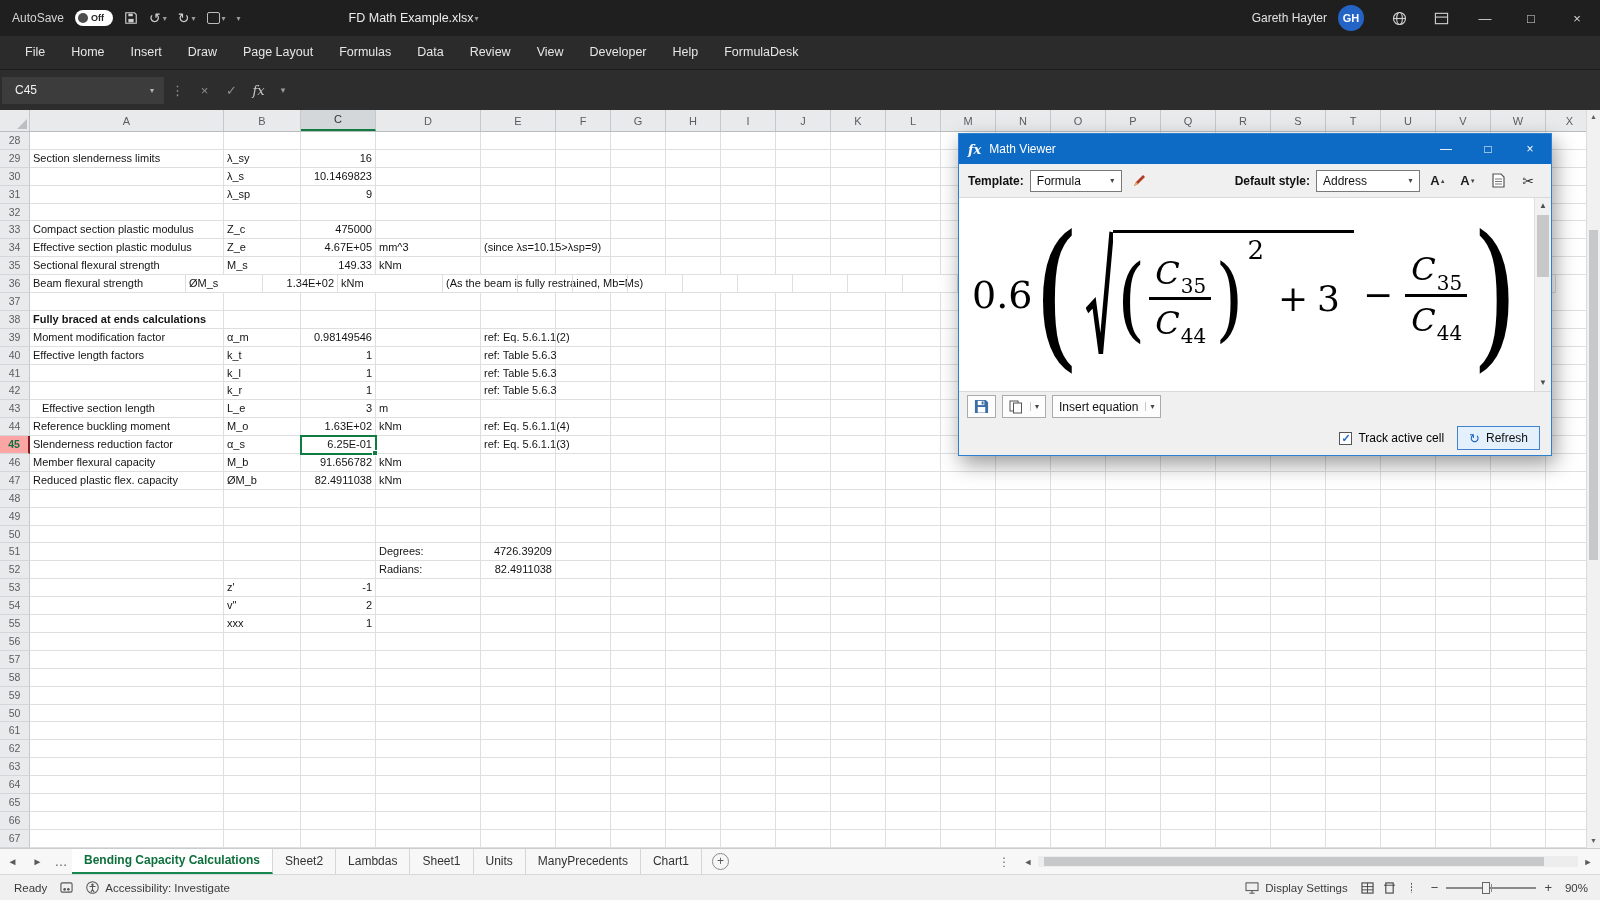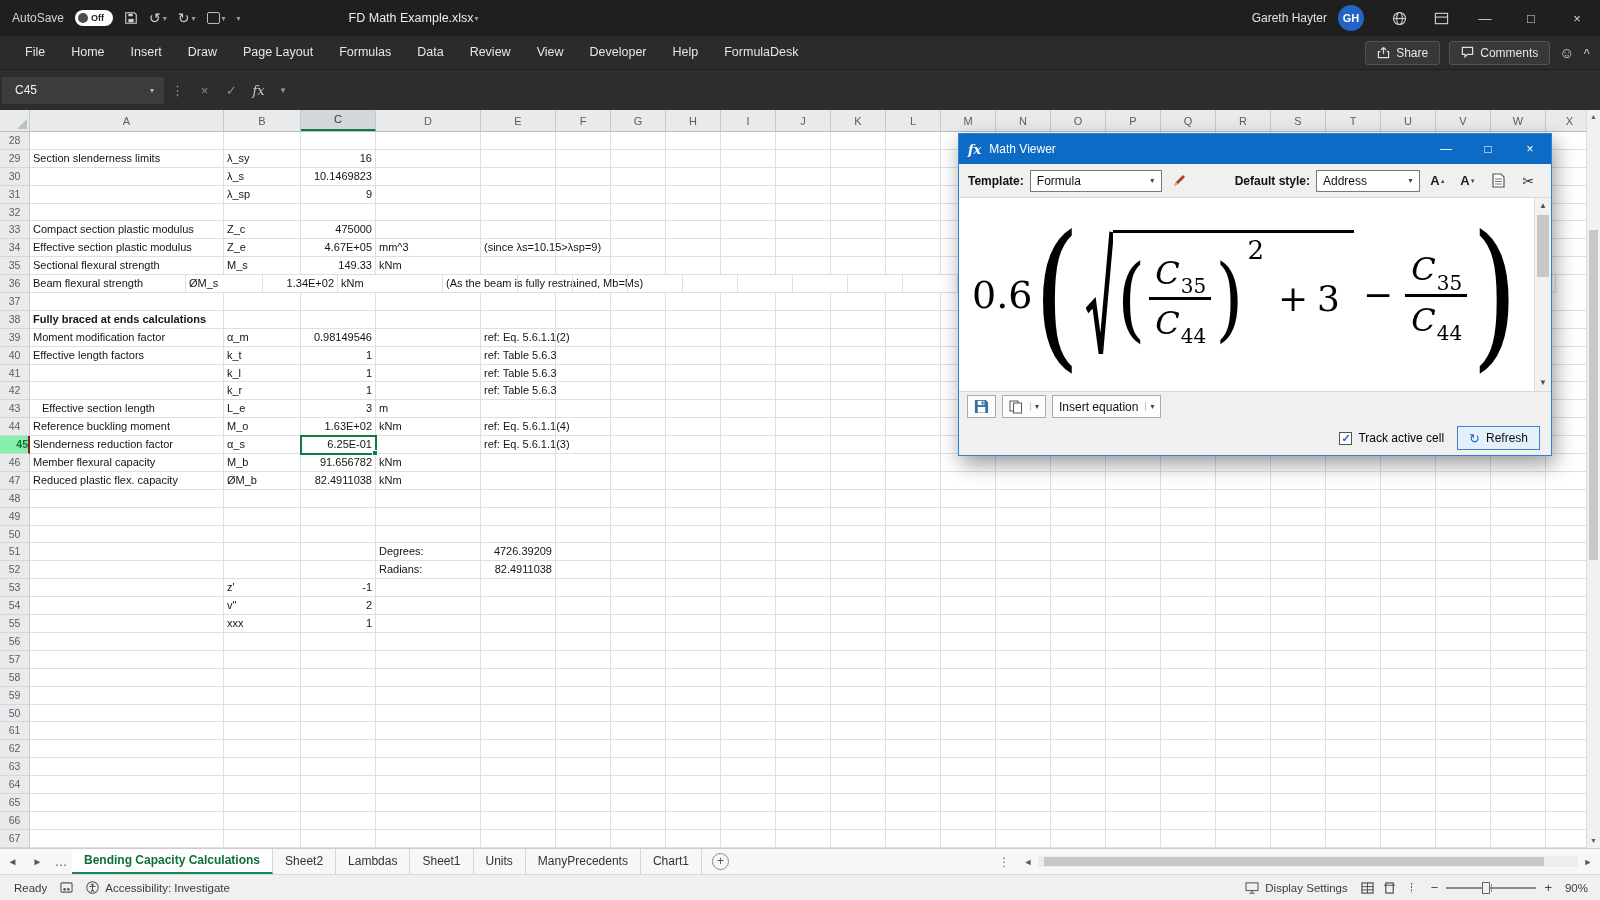--- a/index.html
+++ b/index.html
@@ -47,21 +47,21 @@
 
 
 .sheet{flex:1;position:relative;background:#fff;overflow:hidden;}
 .colheads{height:22px;display:flex;background:#E9EAEB;border-bottom:1px solid #B9BDBF;}
 .corner{width:30px;flex:0 0 30px;background:#E9EAEB;border-right:1px solid #C6C9CB;position:relative;}
 .corner:after{content:"";position:absolute;right:2px;bottom:2px;border-left:10px solid transparent;border-bottom:10px solid #BBBFC1;}
 .colhead{flex:0 0 auto;border-right:1px solid #C6C9CB;text-align:center;line-height:22px;font-size:11px;color:#5A5E61;cursor:pointer;}
 .colsel{background:#D3D7D9;border-bottom:2px solid #107C41;line-height:19px;color:#2F3336;}
 .grow{display:flex;height:17.9px;}
 .rowhead{width:30px;flex:0 0 30px;background:#E9EAEB;border-right:1px solid #C6C9CB;border-bottom:1px solid #D4D7D9;font-size:10.5px;color:#5A5E61;text-align:center;line-height:17.9px;cursor:pointer;}
-.rowsel{background:#86efac;border-right:2px solid #7f1d1d;color:#0E703C;font-weight:bold;text-align:right;}
+.rowsel{background:#fca5a5;border-right:2px solid #7f1d1d;color:#0E703C;font-weight:bold;}
 .cell{flex:0 0 auto;border-right:1px solid #DCE0E2;border-bottom:1px solid #DCE0E2;font-size:11px;color:#141414;line-height:16.9px;padding:0 3px;white-space:nowrap;overflow:visible;cursor:cell;}
 .cell.ar{text-align:right;}
 .cell.bold{font-weight:bold;}
 .selcell{outline:2px solid #107C41;outline-offset:-1px;position:relative;z-index:2;}
 .fillhandle{position:absolute;right:-3px;bottom:-3px;width:6px;height:6px;background:#107C41;border:1px solid #fff;}
 .vscroll{position:absolute;top:0;right:0;bottom:0;width:14px;background:#F1F1F1;border-left:1px solid #DBDBDB;z-index:5;}
 .vs-arrow{height:14px;text-align:center;font-size:7px;color:#5f5f5f;line-height:14px;cursor:pointer;}
 .vs-arrow.bottom{position:absolute;bottom:0;left:0;right:0;}
 .vs-thumb{position:absolute;left:2px;right:2px;top:120px;height:330px;background:#C6C8CA;cursor:pointer;}
 
@@ -94,21 +94,21 @@
 .mathviewer{position:absolute;left:958px;top:155px;width:594px;height:323px;background:#fff;border:1px solid #2D7FD3;box-shadow:3px 8px 20px rgba(0,0,0,.4);z-index:20;display:flex;flex-direction:column;}
 .mv-title{flex:0 0 30px;background:#0D6BC5;color:#fff;display:flex;align-items:center;padding-left:9px;}
 .mv-fx{font-family:"DejaVu Serif",serif;font-style:italic;font-weight:bold;font-size:13px;margin-right:8px;}
 .mv-title-text{font-size:12px;}
 .mv-winbtns{margin-left:auto;display:flex;height:100%;}
 .mv-winbtn{width:42px;display:flex;align-items:center;justify-content:center;font-size:12px;cursor:pointer;}
 .mv-toolbar{flex:0 0 34px;background:#F0F0F0;display:flex;align-items:center;padding:0 9px;gap:6px;border-bottom:1px solid #D9D9D9;font-size:12px;color:#111;}
 .mv-label{font-weight:bold;white-space:nowrap;}
 .combo{height:22px;background:#fff;border:1px solid #7A7A7A;display:flex;align-items:center;font-size:12px;padding-left:6px;cursor:pointer;}
 .combo .ca{margin-left:auto;width:17px;color:#444;font-size:8px;text-align:center;}
-.combo.template{width:132px;}
+.combo.template{width:92px;}
 .combo.style{width:104px;}
 .mv-iconbtn{width:24px;height:24px;display:flex;align-items:center;justify-content:center;cursor:pointer;}
 .style-group{margin-left:auto;display:flex;align-items:center;gap:6px;padding-right:2px;}
 .fontbtn{font-weight:bold;font-size:13px;color:#1f1f1f;}
 .fontbtn .arr{font-size:6px;vertical-align:super;color:#444;}
 .scissors{font-size:14px;color:#333;}
 .mv-content{flex:1;position:relative;background:#fff;overflow:hidden;}
 .mv-scroll{position:absolute;top:0;right:0;bottom:0;width:17px;background:#F1F1F1;border-left:1px solid #DFDFDF;}
 .mvs-arrow{height:16px;text-align:center;font-size:8px;color:#4f4f4f;line-height:16px;cursor:pointer;}
 .mvs-arrow.bottom{position:absolute;bottom:0;left:0;right:0;}
@@ -208,37 +208,20 @@
         <div class="rtab">Draw</div>
         <div class="rtab">Page Layout</div>
         <div class="rtab">Formulas</div>
         <div class="rtab">Data</div>
         <div class="rtab">Review</div>
         <div class="rtab">View</div>
         <div class="rtab">Developer</div>
         <div class="rtab">Help</div>
         <div class="rtab">FormulaDesk</div>
       </div>
-    <div class="ribbon-right">
-      <span class="pill-btn">
-        <svg width="13" height="13" viewBox="0 0 14 14">
-            <path d="M7 1.5 L9.8 4.3 M7 1.5 L4.2 4.3 M7 1.5 V8.5" stroke="#e0e0e0" stroke-width="1.3" fill="none"></path>
-            <path d="M3.5 6 H1.5 V12.5 H12.5 V6 H10.5" stroke="#e0e0e0" stroke-width="1.3" fill="none"></path>
-          </svg>
-        <span>Share</span>
-      </span>
-      <span class="pill-btn">
-        <svg width="13" height="13" viewBox="0 0 14 14">
-            <path d="M1.5 1.5 H12.5 V9 H7 L4.3 11.7 V9 H1.5 Z" fill="none" stroke="#e0e0e0" stroke-width="1.3"></path>
-          </svg>
-        <span>Comments</span>
-      </span>
-      <span class="smiley">☺</span>
-      <span class="collapse">^</span>
-    </div>
   </div>
 
   <div class="fbar">
     <div class="namebox">
       <span>C45</span>
       <span class="dd">▾</span>
     </div>
     <span class="fdots">⋮</span>
     <span class="fbtn">×</span>
     <span class="fbtn">✓</span>

